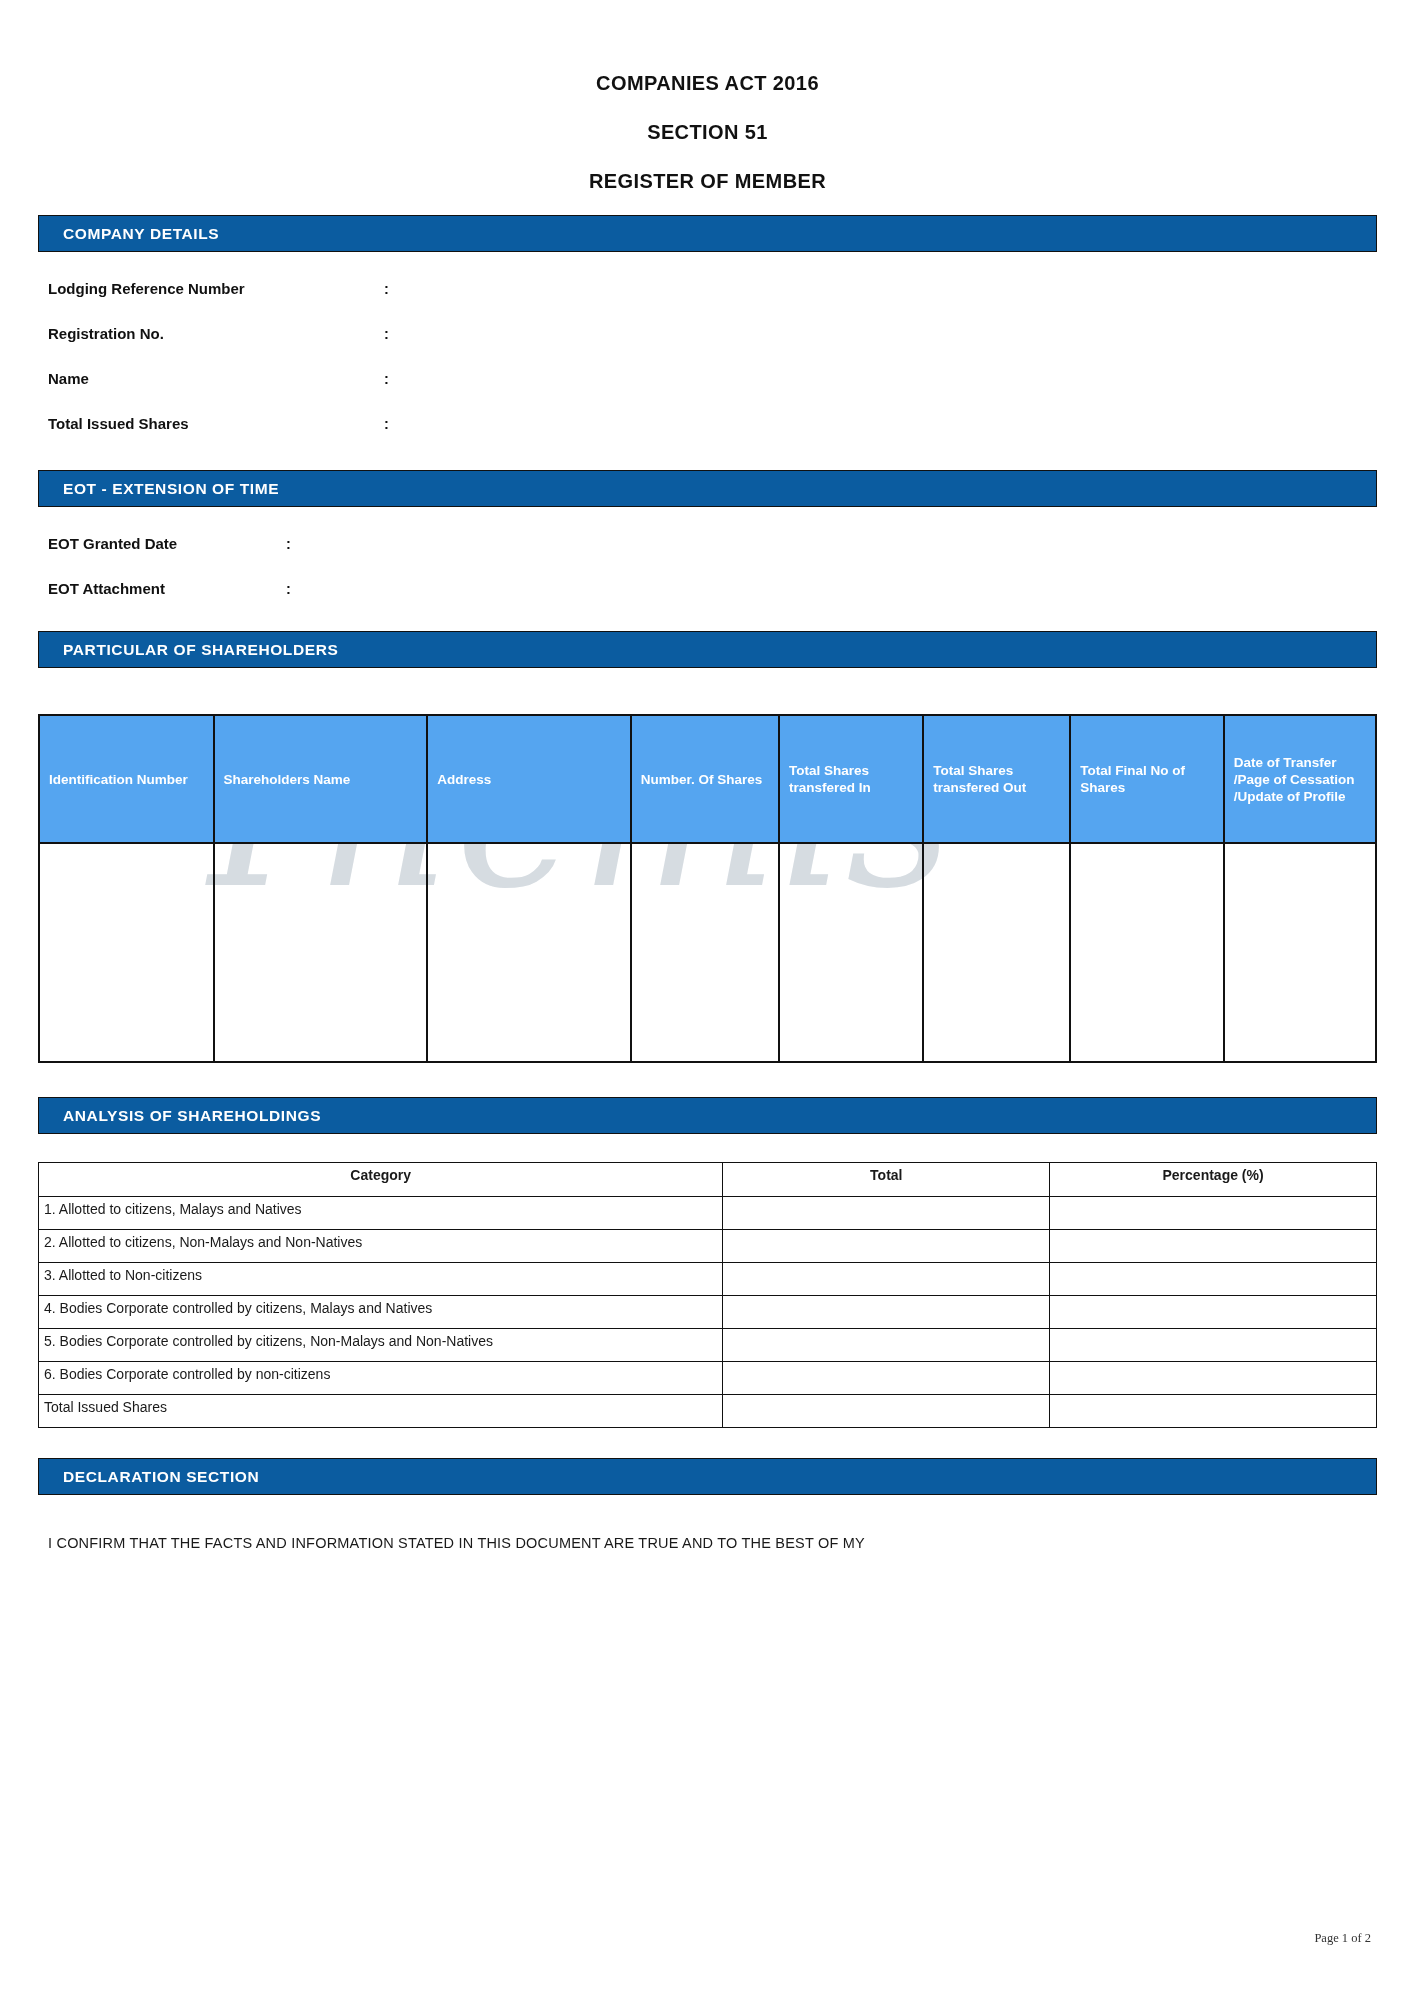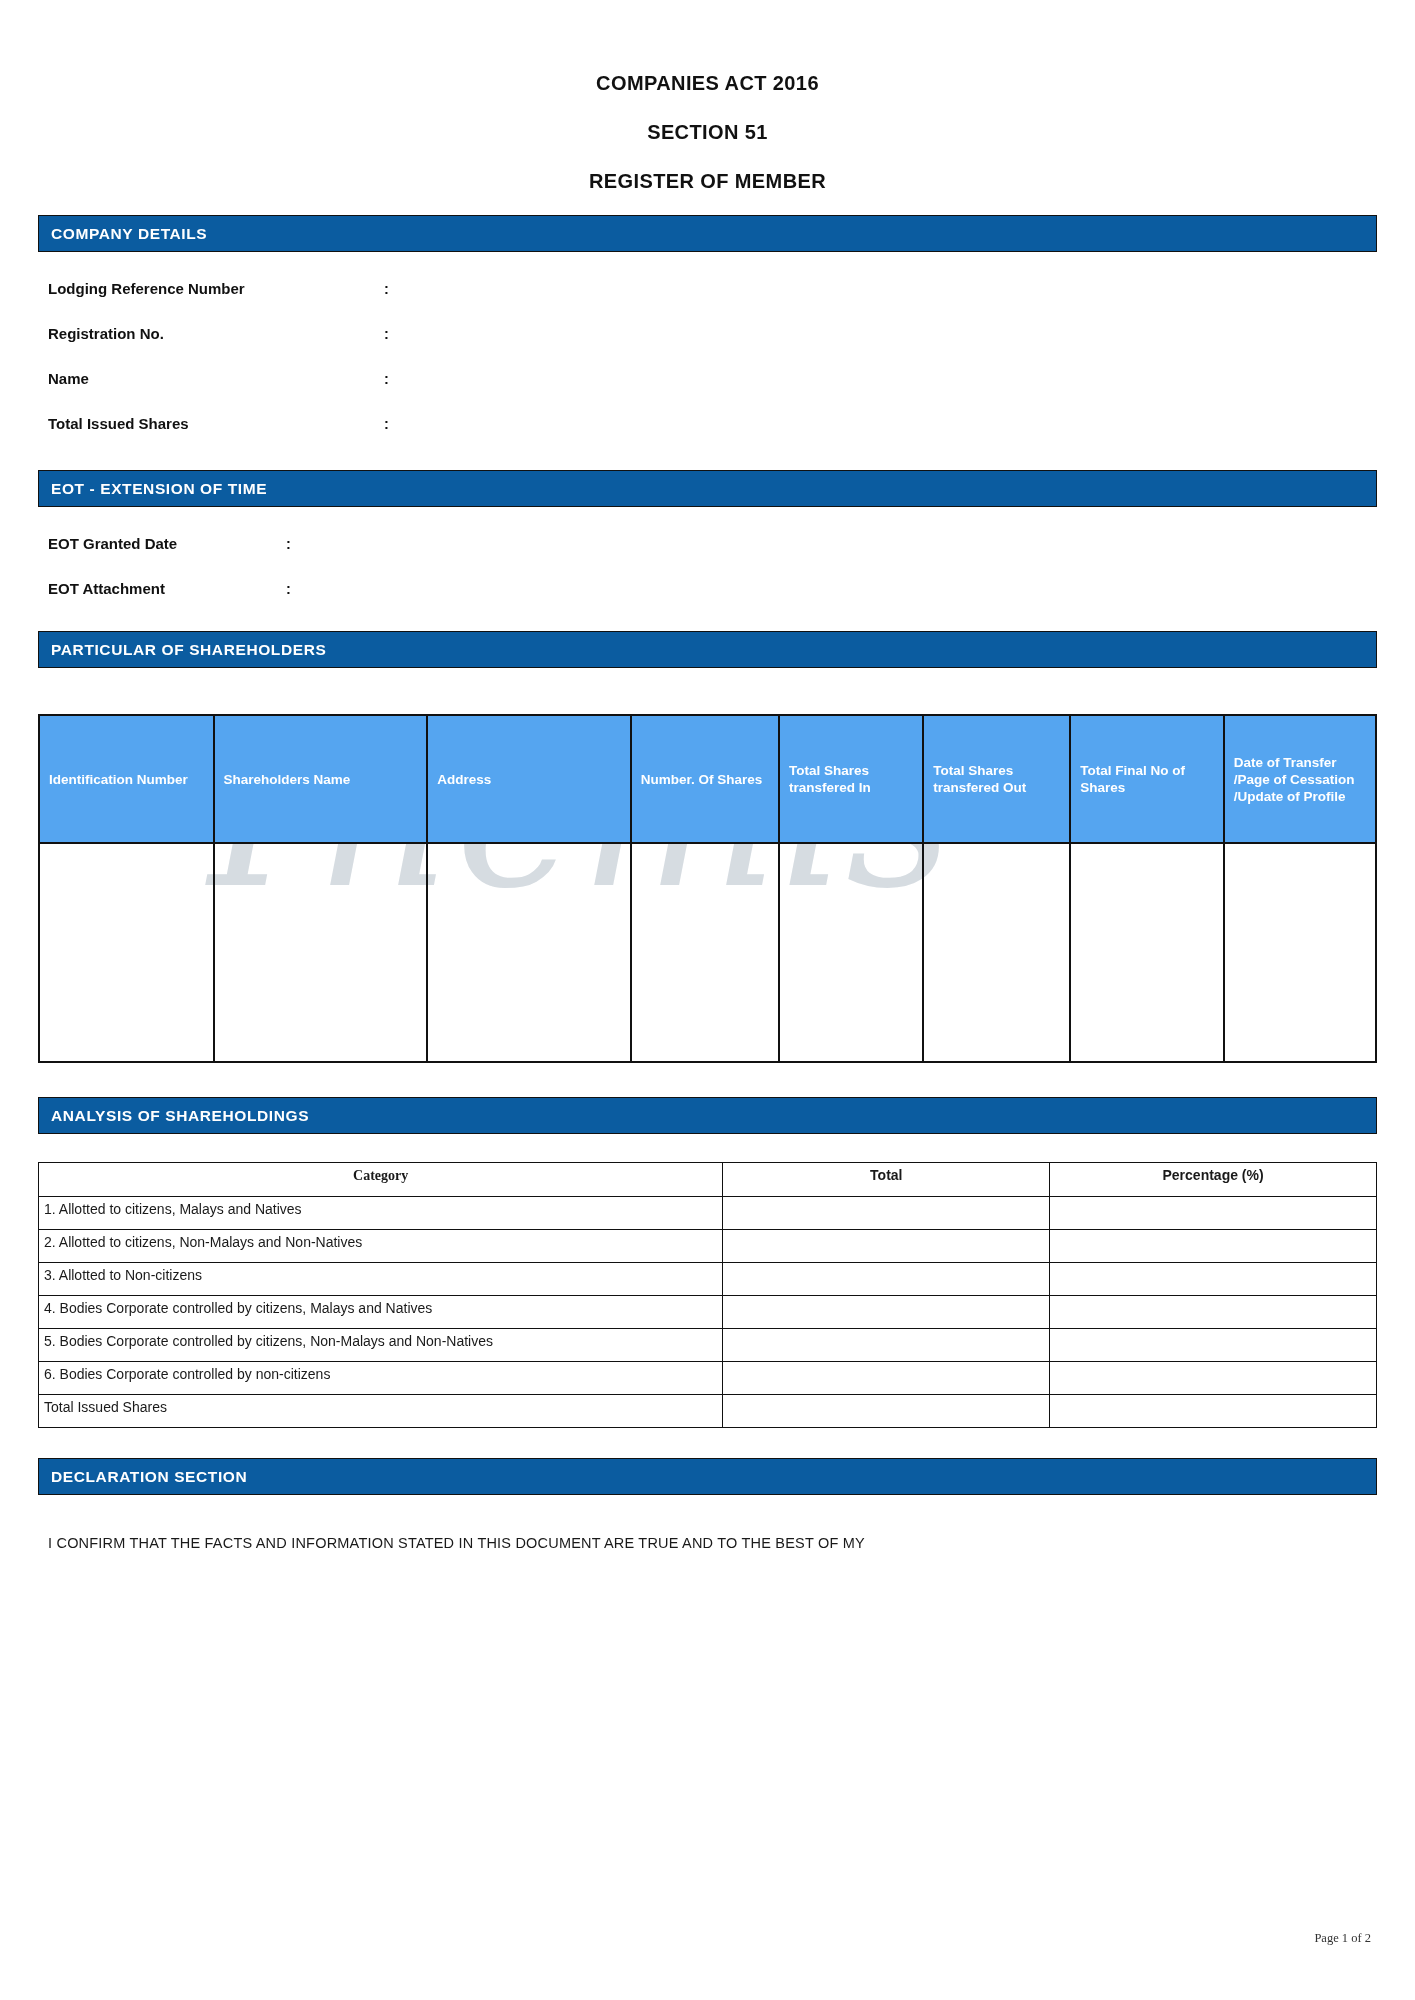--- a/index.html
+++ b/index.html
@@ -40,21 +40,21 @@
   .doc-title.t3 { margin-bottom: 22px; }
 
   
   .section-bar {
     background: #0b5ca0;
     border: 1px solid #111111;
     color: #ffffff;
     font-weight: bold;
     font-size: 15.5px;
     letter-spacing: 0.6px;
-    padding: 9px 0 10px 12px;
+    padding: 9px 0 10px 24px;
     box-sizing: border-box;
     height: 37px;
     line-height: 18px;
   }
 
   
   .fields { margin-top: 26px; }
   .field-row {
     display: flex;
     align-items: baseline;
@@ -160,21 +160,21 @@
     text-align: center;
     height: 27px;
   }
   table.an td.cat {
     text-align: left;
     font-weight: normal;
   }
   table.an td.num {
     height: 26px;
   }
-  .an-c1 { width: 657px; font-family: Liberation Serif, serif; }
+  .an-c1 { width: 657px; }
   .an-c2 { width: 308px; }
   .an-c3 { width: 308px; }
   .decl-text {
     margin-top: 40px;
     padding-left: 10px;
     font-size: 14.5px;
     letter-spacing: 0.2px;
     color: #1a1a1a;
   }
 

